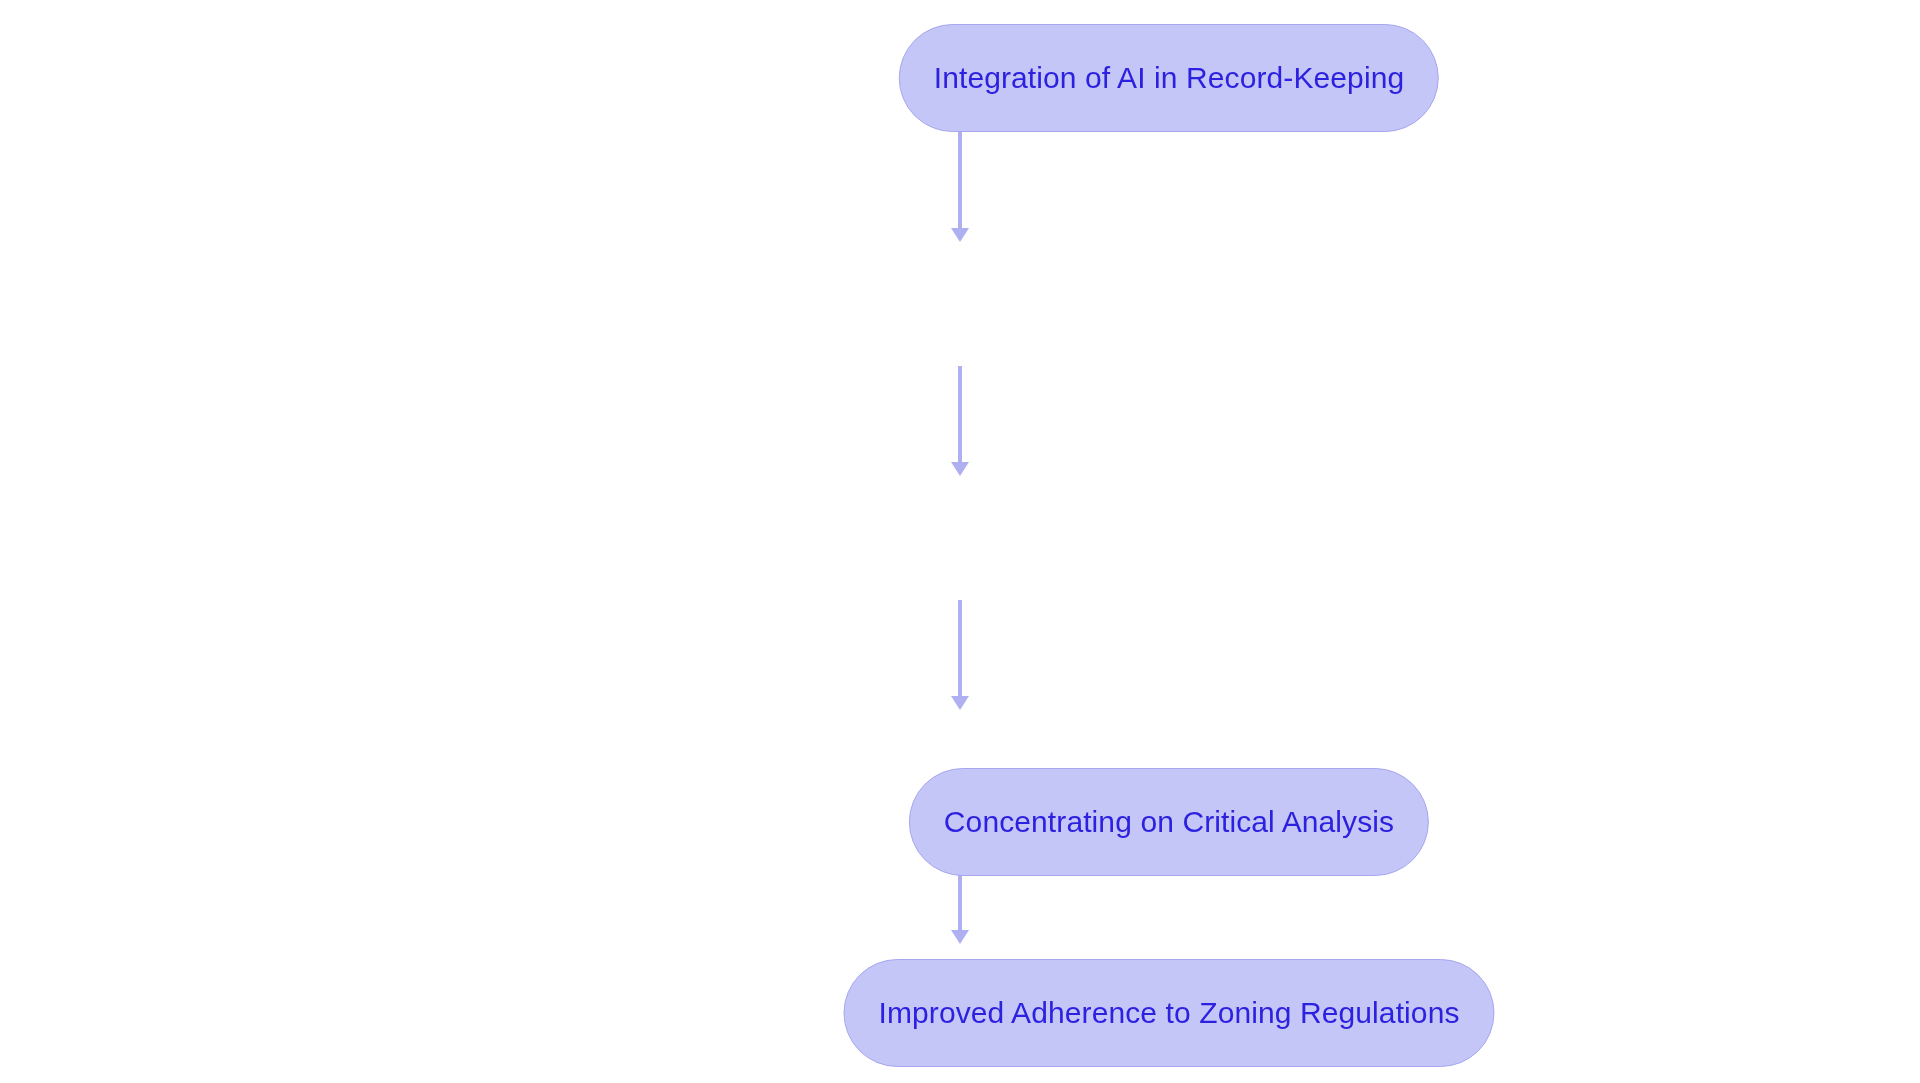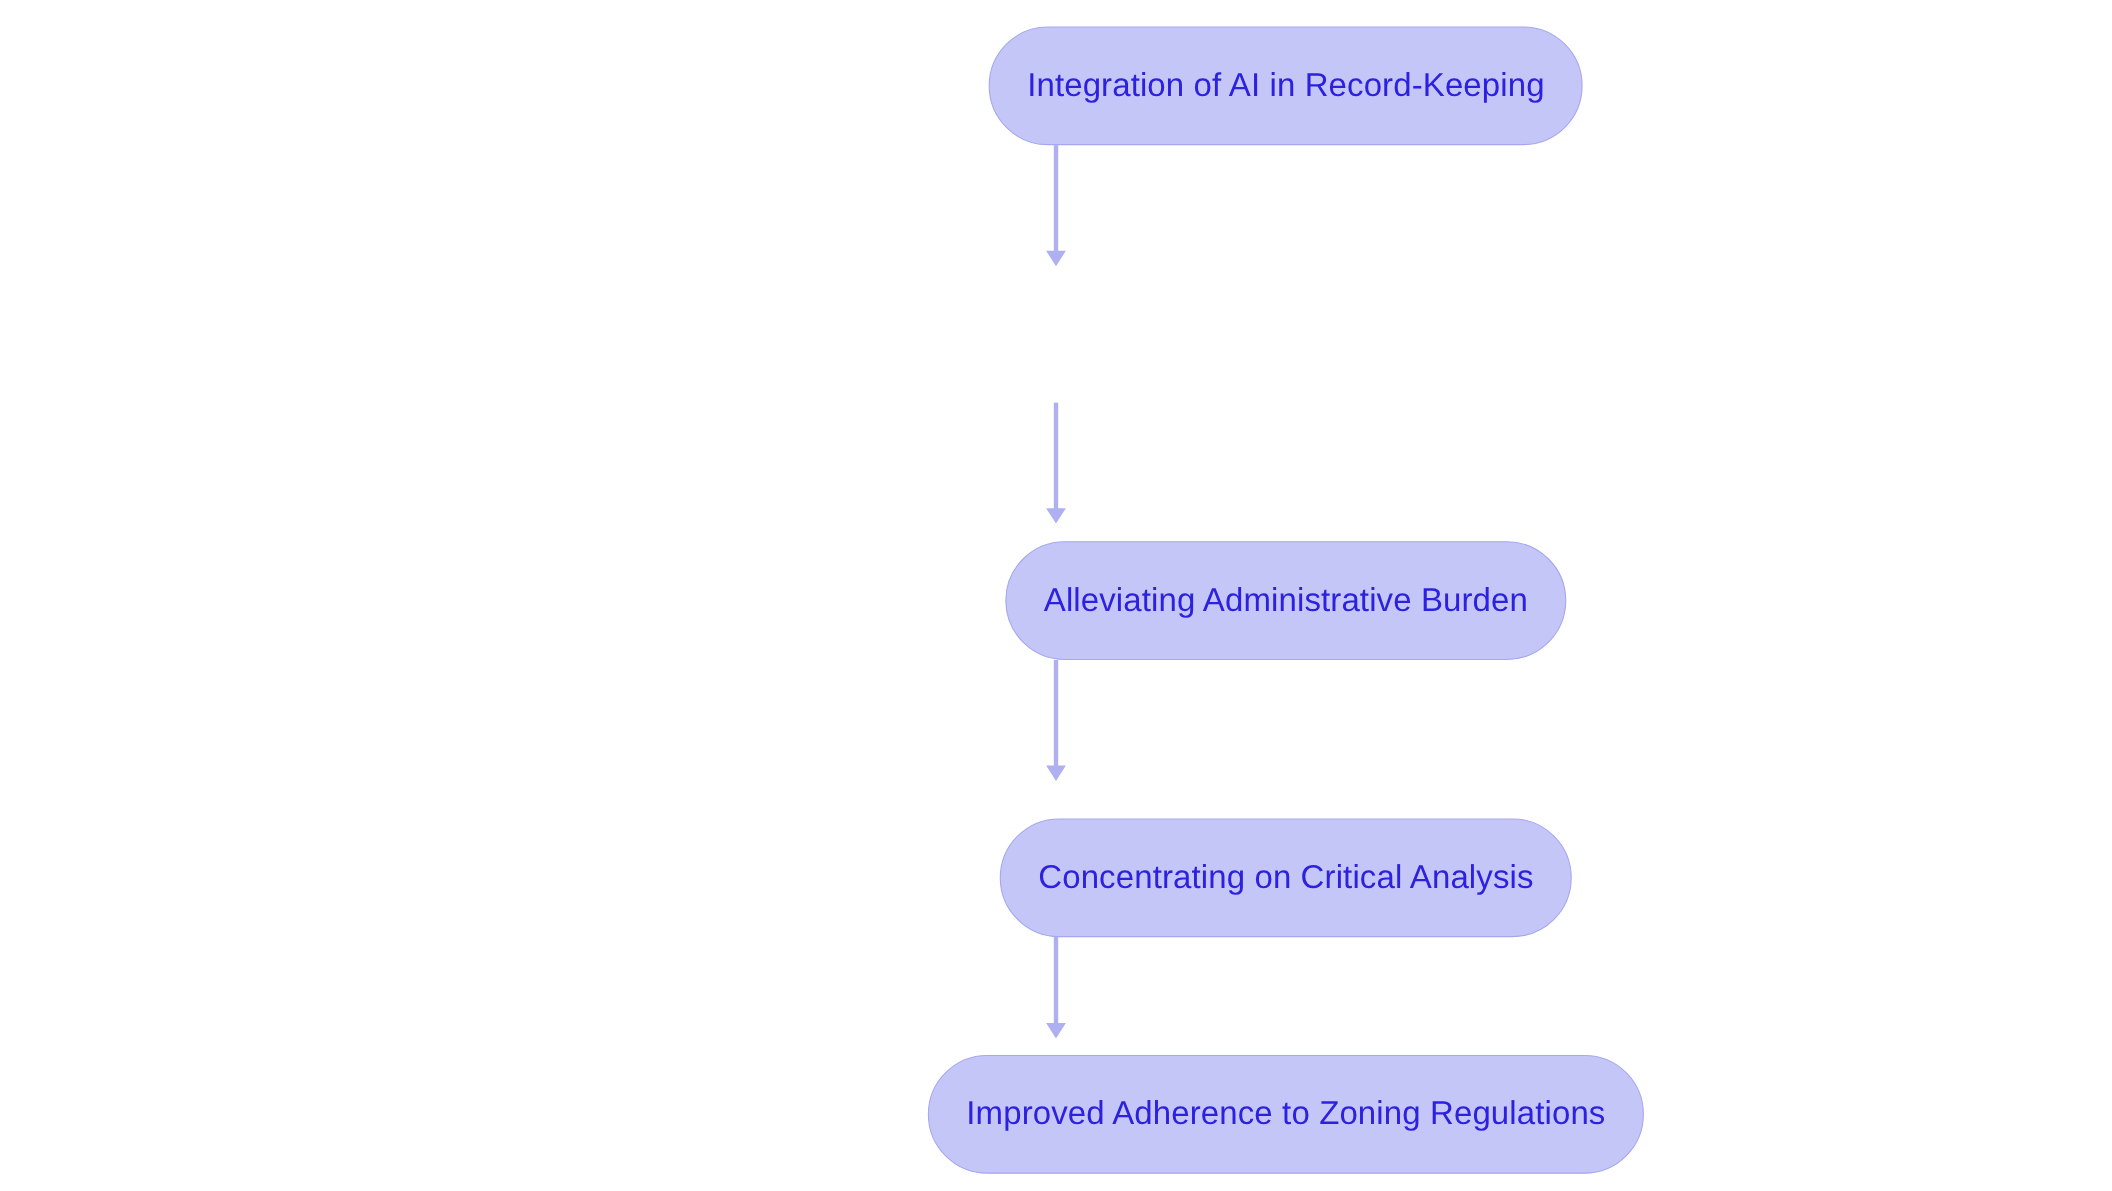--- a/index.html
+++ b/index.html
@@ -78,25 +78,22 @@
     <div class="arrowhead" style="top:696px;"></div>
 
     <div class="edge" style="top:834px; height:98px;"></div>
     <div class="arrowhead" style="top:930px;"></div>
 
     <div class="node" style="left:971px; top:24px;">
       <span>Integration of AI in Record-Keeping</span>
     </div>
 
 
-    <div class="node" style="left:971px; top:492px;">
-      <span>Alleviating Administrative Burden</span>
-    </div>
 
-    <div class="node" style="left:971px; top:744px;justify-content:center;">
+    <div class="node" style="left:971px; top:768px;justify-content:center;">
       <span>Concentrating on Critical Analysis</span>
     </div>
 
     <div class="node" style="left:971px; top:959px;">
       <span>Improved Adherence to Zoning Regulations</span>
     </div>
 
   </div>
 </div>
 

